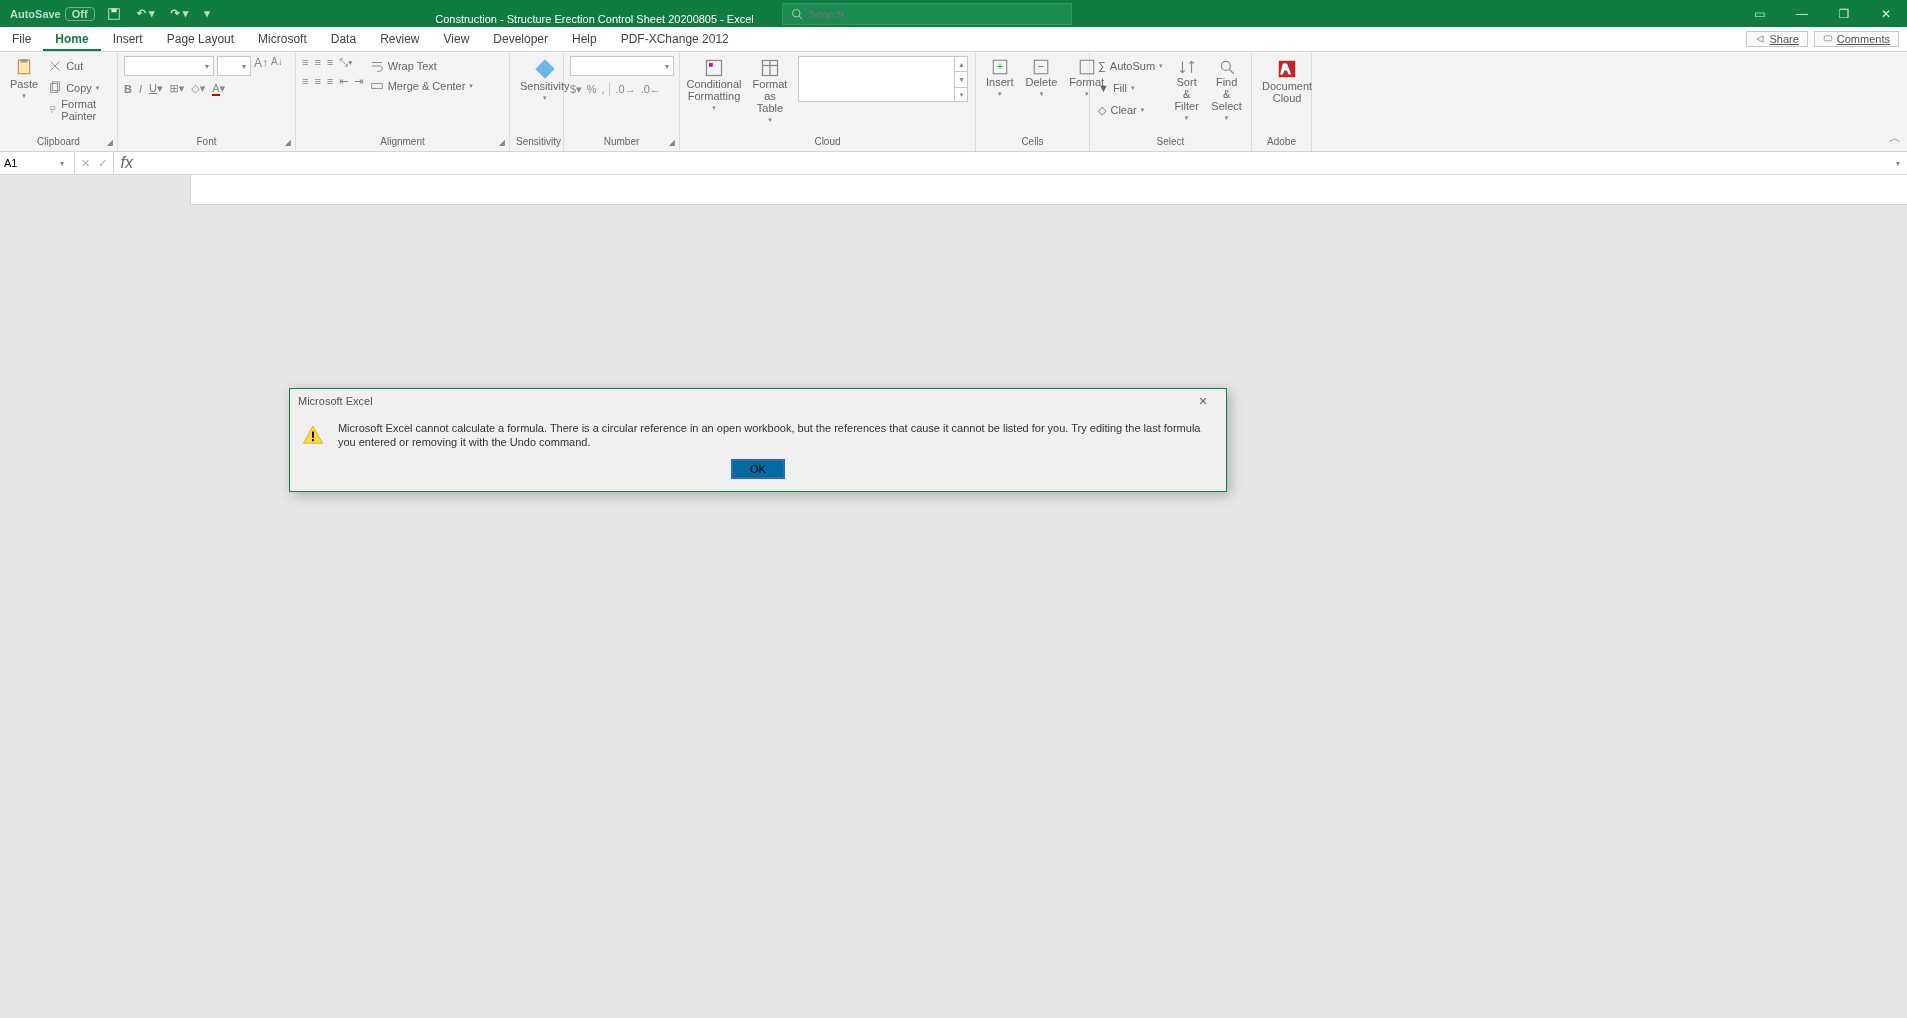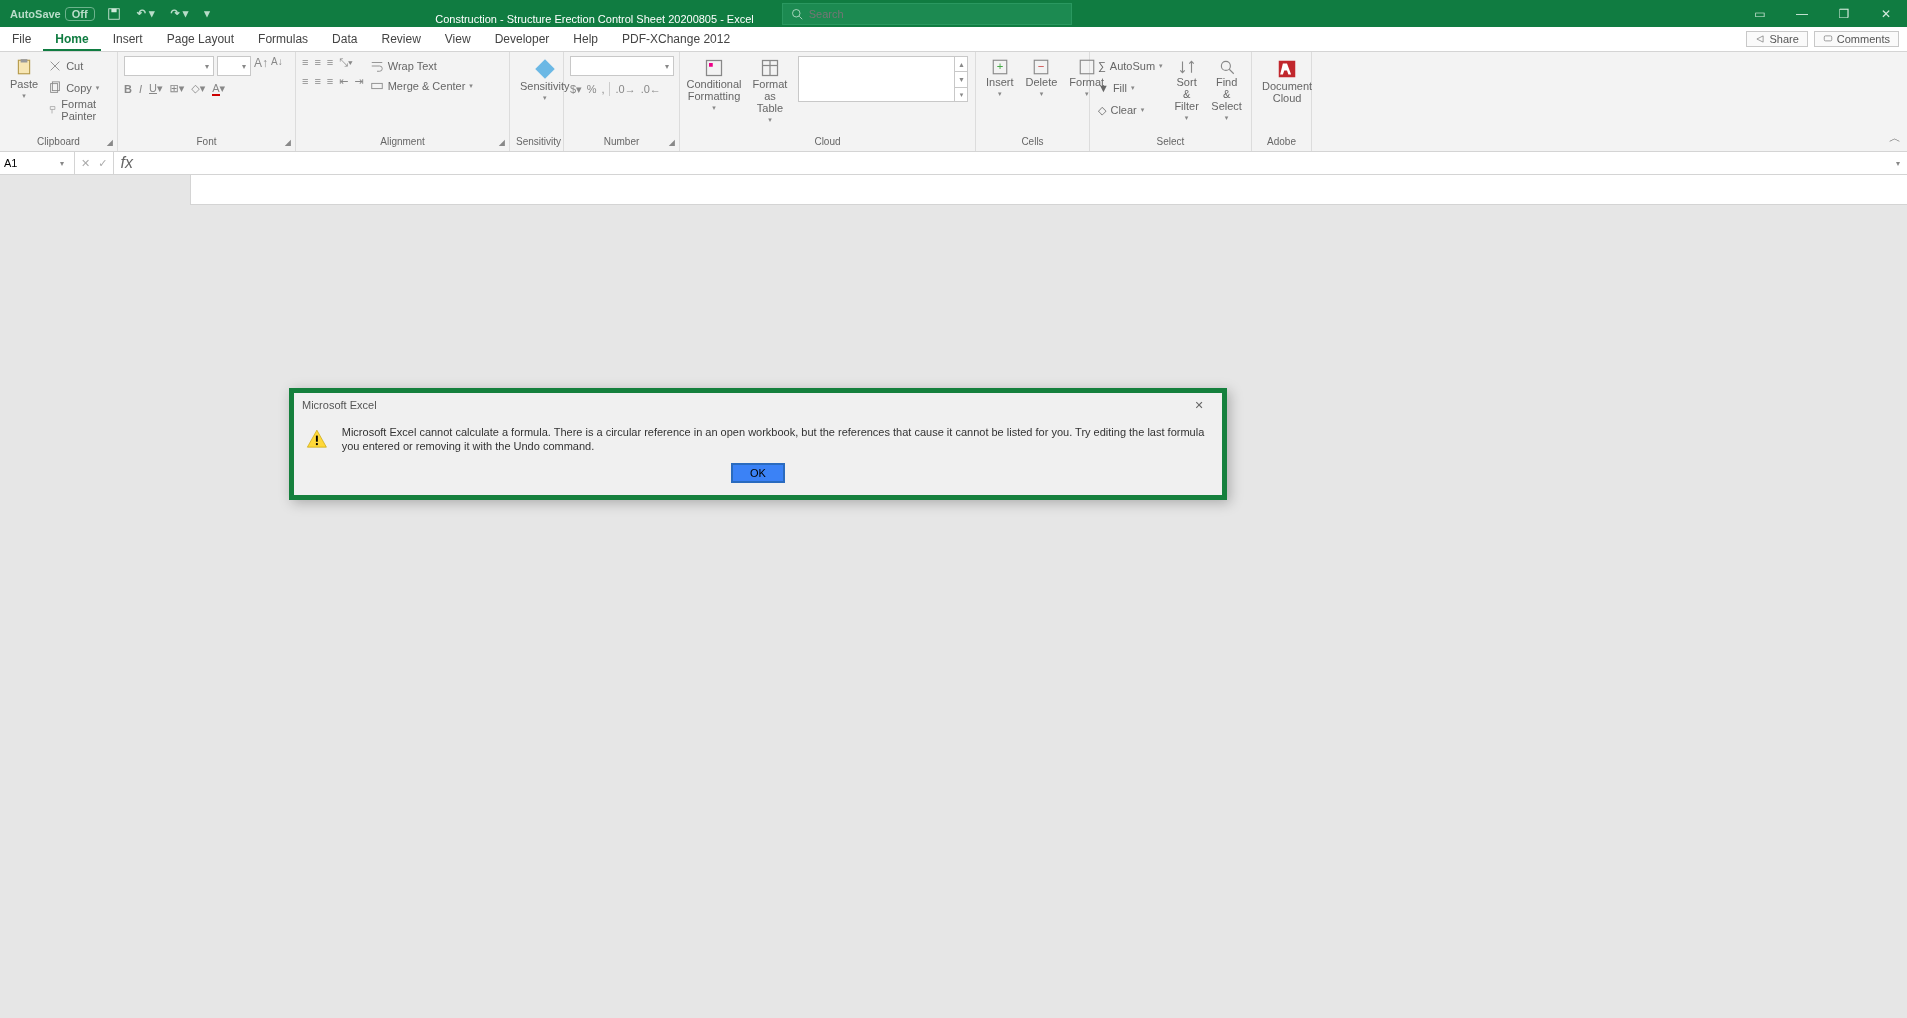--- a/index.html
+++ b/index.html
@@ -17,21 +17,21 @@
   .search-box input { background: transparent; border: none; outline: none; color: #fff; margin-left: 6px; flex: 1; font-size: 11px; }
   .title-right { margin-left: auto; display: flex; align-items: center; }
   .win-btn { width: 42px; height: 27px; display: flex; align-items: center; justify-content: center; color: #d7ecdf; font-size: 12px; }
   
   
   .ribbon-tabs { height: 25px; background: #fff; display: flex; align-items: center; border-bottom: 1px solid #d4d4d4; font-size: 12px; color: #444; }
   .tabs-left { display: flex; }
   .rtab { padding: 4px 12px 3px 12px; cursor: default; }
   .rtab.active { color: #107c41; border-bottom: 2px solid #107c41; font-weight: 600; }
   .tabs-right { margin-left: auto; display: flex; gap: 6px; padding-right: 8px; }
-  .share-btn { border: 1px solid #c8c8c8; background: #fafafa; padding: 1px 8px; font-size: 11px; color: #555; display: flex; align-items: center; gap: 4px; }
+  .share-btn { border: 1px solid #c8c8c8; background: #fafafa; padding: 1px 8px; font-size: 11px; color: #555; display: flex; align-items: center; gap: 4px; text-decoration: underline; }
   
   
   .ribbon { height: 100px; background: #f3f3f3; border-bottom: 1px solid #d4d4d4; display: flex; font-size: 11px; color: #666; position: relative; }
   .rgroup { border-right: 1px solid #dcdcdc; padding: 4px 6px 0 6px; display: flex; flex-direction: column; }
   .rgroup-body { flex: 1; display: flex; align-items: flex-start; gap: 4px; }
   .rgroup-label { text-align: center; font-size: 10px; color: #666; height: 16px; line-height: 14px; position: relative; }
   .rgroup-label .launcher { position: absolute; right: -2px; bottom: 1px; font-size: 8px; color: #888; }
   .vbtn { display: flex; flex-direction: column; align-items: center; justify-content: flex-start; padding: 2px 4px; text-align: center; line-height: 12px; }
   .vbtn .ic { width: 18px; height: 18px; margin-bottom: 2px; }
   .stack { display: flex; flex-direction: column; gap: 2px; }
@@ -52,27 +52,27 @@
   .fx-btns { display: flex; align-items: center; border-right: 1px solid #d4d4d4; padding: 0 6px; gap: 8px; color: #aaa; font-size: 11px; }
   .fx-label { padding: 0 6px; font-style: italic; color: #666; display: flex; align-items: center; }
   .formula-input { flex: 1; border: none; outline: none; padding-left: 4px; font-size: 11px; }
   .fexp { width: 18px; display: flex; align-items: center; justify-content: center; color: #888; font-size: 8px; }
   
   
   .sheet-blank { height: calc(1018px - 27px - 25px - 100px - 23px); background: #e6e6e6; }
   .sheet-white-strip { height: 30px; background:#fff; margin-left:190px; border-left:1px solid #d4d4d4; border-bottom:1px solid #d4d4d4;}
   
   
-  .dialog { position: absolute; left: 289px; top: 388px; width: 938px; background: #f0f0f0; border: 5px solid #15803d; box-shadow: 3px 3px 12px rgba(0,0,0,0.25); }
+  .dialog { position: absolute; left: 289px; top: 388px; width: 938px; background: #f0f0f0; border: 1px solid #15803d; box-shadow: 3px 3px 12px rgba(0,0,0,0.25); }
   .dialog-title { height: 24px; display: flex; align-items: center; padding: 0 8px; font-size: 11px; color: #555; }
   .dialog-close { margin-left: auto; width: 30px; text-align: center; color: #666; }
   .dialog-body { display: flex; padding: 8px 12px 4px 12px; gap: 14px; font-size: 11px; color: #333; }
   .warn-icon { width: 28px; height: 28px; }
   .dialog-footer { display: flex; justify-content: center; padding: 6px 0 12px 0; }
-  .ok-btn { width: 54px; height: 20px; border: 2px solid #2a6bbf; background: #3b82f6; font-size: 11px; }
+  .ok-btn { width: 54px; height: 20px; border: 2px solid #2a6bbf; background: #0369a1; font-size: 11px; }
   
   svg { display: block; }
 </style>
 </head>
 <body>
 
 <div class="title-bar">
   <div class="title-left">
     <div class="autosave">
       <span>AutoSave</span>
@@ -105,21 +105,21 @@
     <div class="win-btn">✕</div>
   </div>
 </div>
 
 <div class="ribbon-tabs">
   <div class="tabs-left">
     <div class="rtab">File</div>
     <div class="rtab active">Home</div>
     <div class="rtab">Insert</div>
     <div class="rtab">Page Layout</div>
-    <div class="rtab">Formulas</div>
+    <div class="rtab">Microsoft</div>
     <div class="rtab">Data</div>
     <div class="rtab">Review</div>
     <div class="rtab">View</div>
     <div class="rtab">Developer</div>
     <div class="rtab">Help</div>
     <div class="rtab">PDF-XChange 2012</div>
   </div>
   <div class="tabs-right">
     <div class="share-btn">
       <svg width="10" height="10" viewBox="0 0 16 16">

